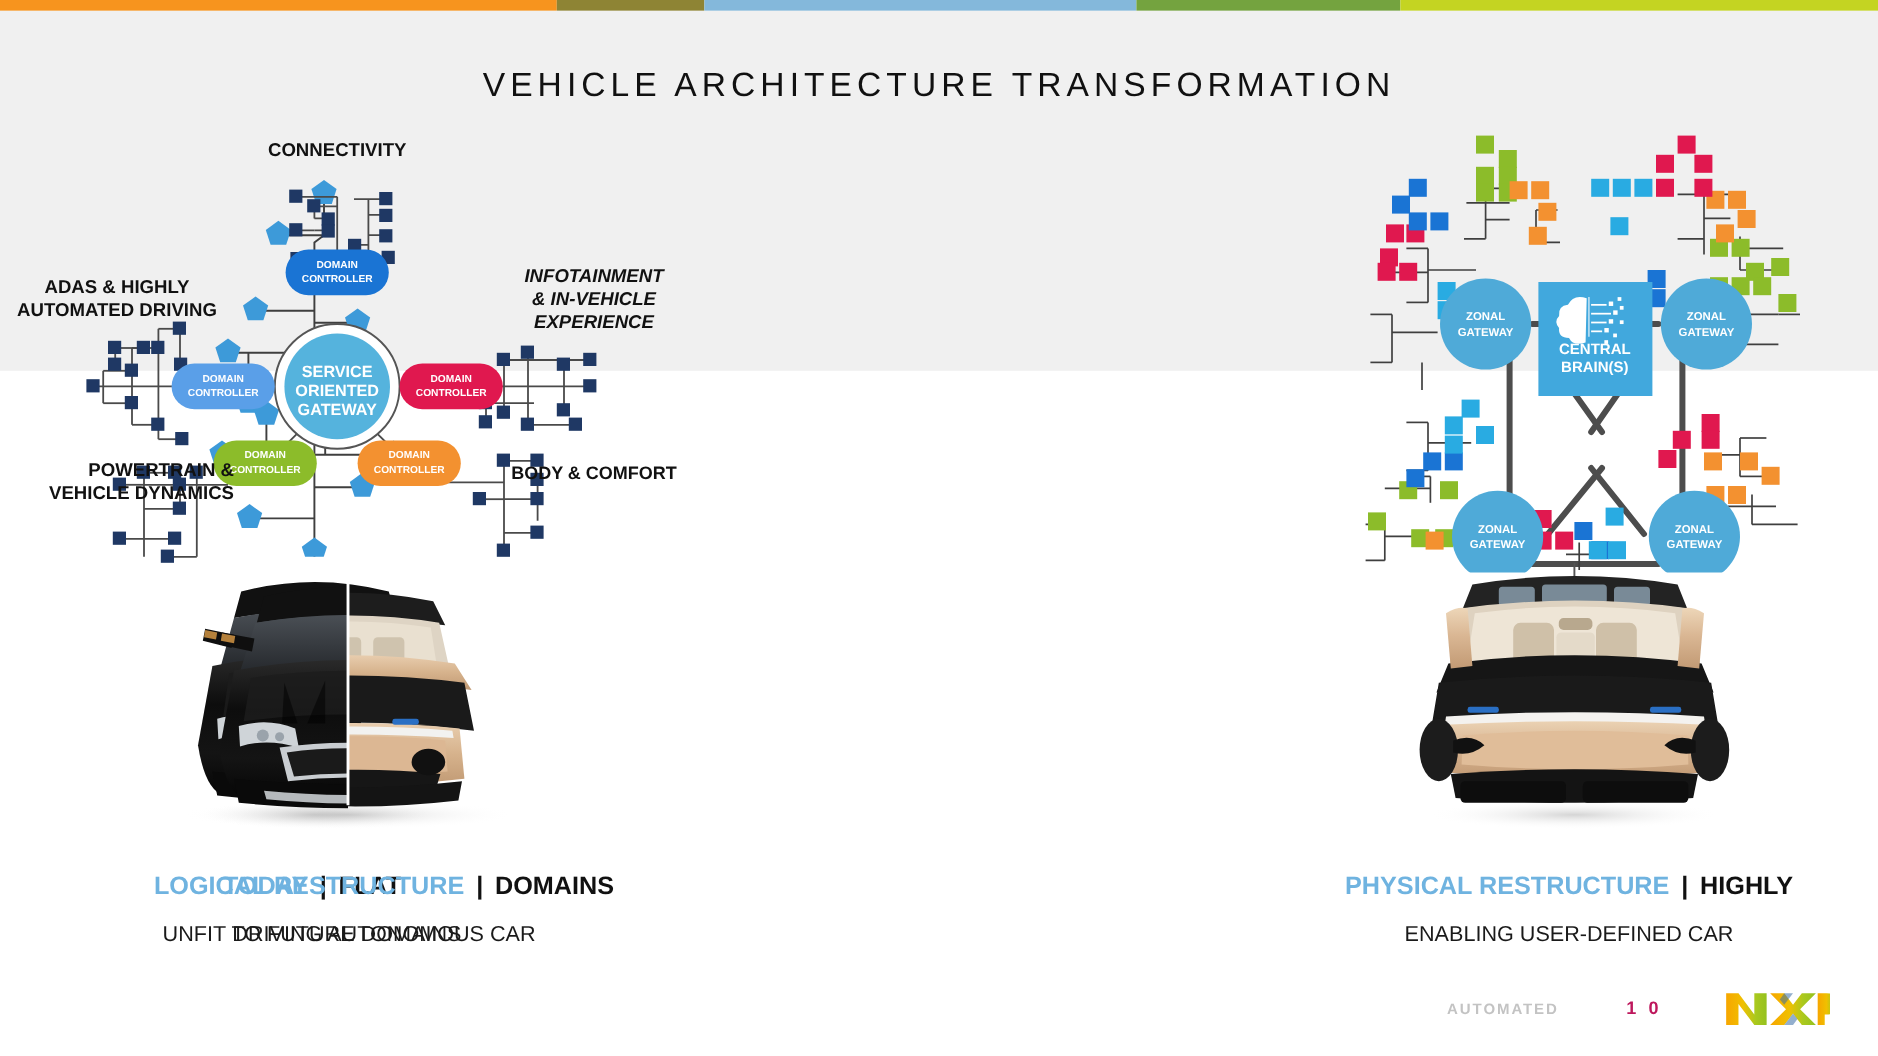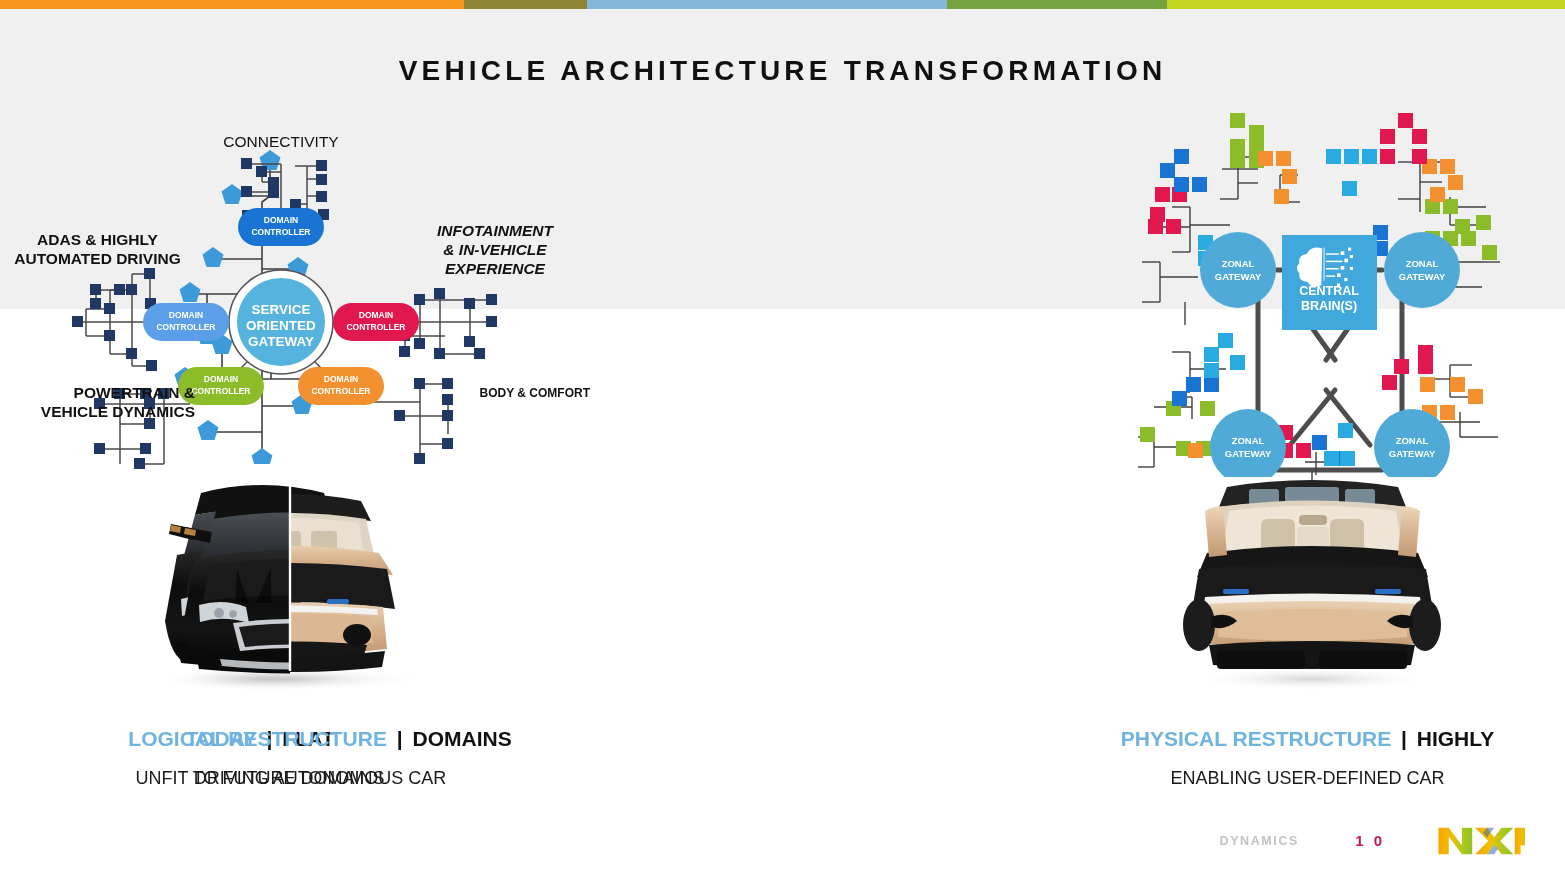--- a/index.html
+++ b/index.html
@@ -9,21 +9,21 @@
 
   
   #topbar { position:absolute; left:0; top:0; width:1565px; height:9px; display:flex; }
   #topbar .seg { height:100%; }
 
   
   #greyband { position:absolute; left:0; top:9px; width:1565px; height:300px; background:#f0f0f0; }
 
   
   #title { position:absolute; left:0; top:55px; width:1565px; text-align:center;
-    font-size:28px; font-weight:bold; letter-spacing:4.2px; color:#111111; }
+    font-size:28px; font-weight:normal; letter-spacing:4.2px; color:#111111; }
 
   
   .col { position:absolute; top:9px; height:871px; }
   #col1 { left:0;    width:520px; }
   #col2 { left:480;  width:600px; }
   #col3 { left:1050px; width:515px; }
 
   
   .caption { position:absolute; width:100%; text-align:center; }
   .cap-head { font-size:21px; font-weight:bold; white-space:nowrap; }
@@ -315,37 +315,37 @@
         <text x="221" y="290" text-anchor="middle" fill="#fff" font-family="Liberation Sans, sans-serif" font-size="8.5" font-weight="bold">CONTROLLER</text>
       </g>
       <g>
         <rect x="298" y="263" width="86" height="38" rx="19" fill="#f39130"></rect>
         <text x="341" y="278" text-anchor="middle" fill="#fff" font-family="Liberation Sans, sans-serif" font-size="8.5" font-weight="bold">DOMAIN</text>
         <text x="341" y="290" text-anchor="middle" fill="#fff" font-family="Liberation Sans, sans-serif" font-size="8.5" font-weight="bold">CONTROLLER</text>
       </g>
     </svg>
 
     <div style="position:absolute; left:181px; top:108px; width:200px; text-align:center;
-                font-size:15.5px; font-weight:normal; color:#111;margin-top:16px;">CONNECTIVITY</div>
+                font-size:15.5px; font-weight:bold; color:#111;">CONNECTIVITY</div>
 
     <div style="position:absolute; left:5px; top:222px; width:185px; text-align:center;
                 font-size:15.5px; font-weight:bold; color:#111; line-height:1.22; white-space:pre-line;">ADAS &amp; HIGHLY
 AUTOMATED DRIVING</div>
 
     <div style="position:absolute; left:395px; top:213px; width:200px; text-align:center;
                 font-size:15.5px; font-weight:bold; color:#111; line-height:1.22; white-space:pre-line;font-style:italic;">INFOTAINMENT
 &amp; IN-VEHICLE
 EXPERIENCE</div>
 
     <div style="position:absolute; left:5px; top:375px; width:190px; text-align:right;
                 font-size:15.5px; font-weight:bold; color:#111; line-height:1.22; white-space:pre-line;">POWERTRAIN &amp;
 VEHICLE DYNAMICS</div>
 
-    <div style="position:absolute; left:400px; top:377px; width:190px; text-align:right;
-                font-size:12px; font-weight:bold; color:#111;">BODY &amp; COMFORT</div>
+    <div style="position:absolute; left:400px; top:377px; width:190px; text-align:center;
+                font-size:15px; font-weight:bold; color:#111;">BODY &amp; COMFORT</div>
 
     <svg class="diagram" style="left:125px; top:448px;" width="330" height="235" viewBox="0 0 330 235">
       <defs>
         <clipPath id="leftHalf">
             <rect x="0" y="0" width="165" height="235"></rect>
           </clipPath>
         <clipPath id="rightHalf">
             <rect x="165" y="0" width="165" height="235"></rect>
           </clipPath>
         <linearGradient id="tanG" x1="0" y1="0" x2="0" y2="1">
@@ -701,21 +701,21 @@
       <div class="cap-head">
         <span class="cap-blue">PHYSICAL RESTRUCTURE</span>
         <span class="cap-sep">|</span>
         <span class="cap-black">HIGHLY</span>
       </div>
       <div class="cap-sub">ENABLING USER-DEFINED CAR</div>
     </div>
   </div>
 
   <div id="footer">
-    <div id="ext">DYNAMICS</div>
+    <div id="ext">AUTOMATED</div>
     <div id="pageno">1 0</div>
     <svg id="nxplogo" viewBox="0 0 120 44">
       <defs>
         <linearGradient id="nxpG" x1="0" y1="0" x2="1" y2="0">
           <stop offset="0" stop-color="#f7a600"></stop>
           <stop offset="0.42" stop-color="#f0c000"></stop>
           <stop offset="0.72" stop-color="#aac91e"></stop>
           <stop offset="1" stop-color="#95c11f"></stop>
         </linearGradient>
       </defs>

